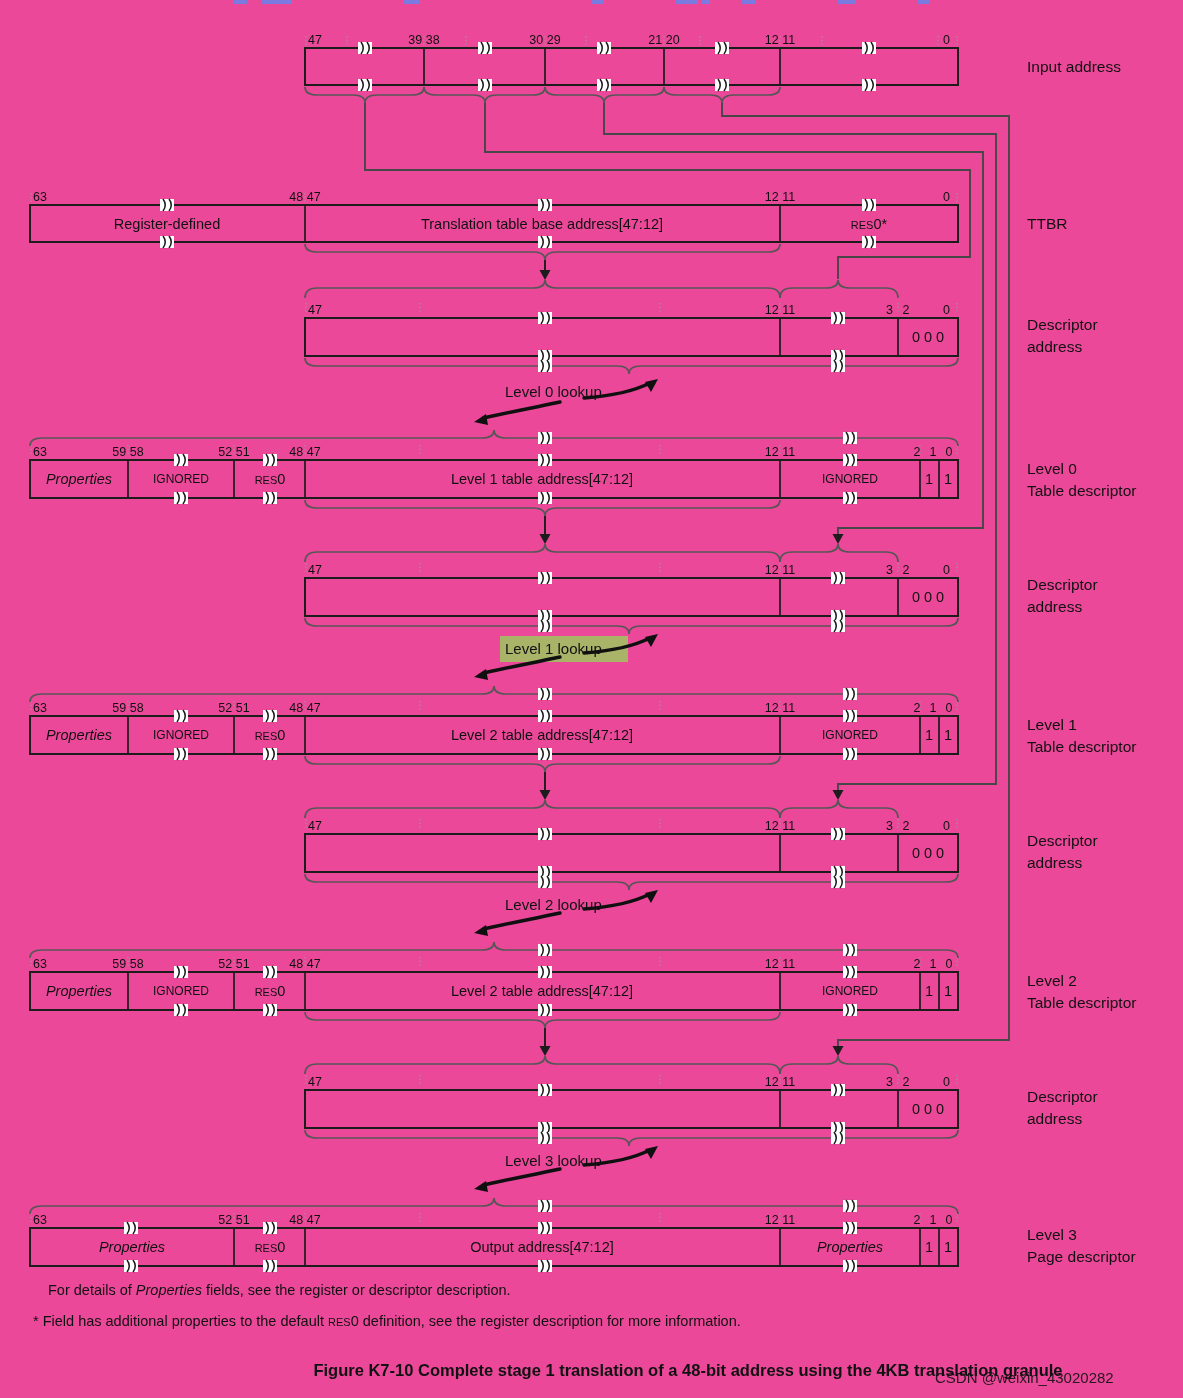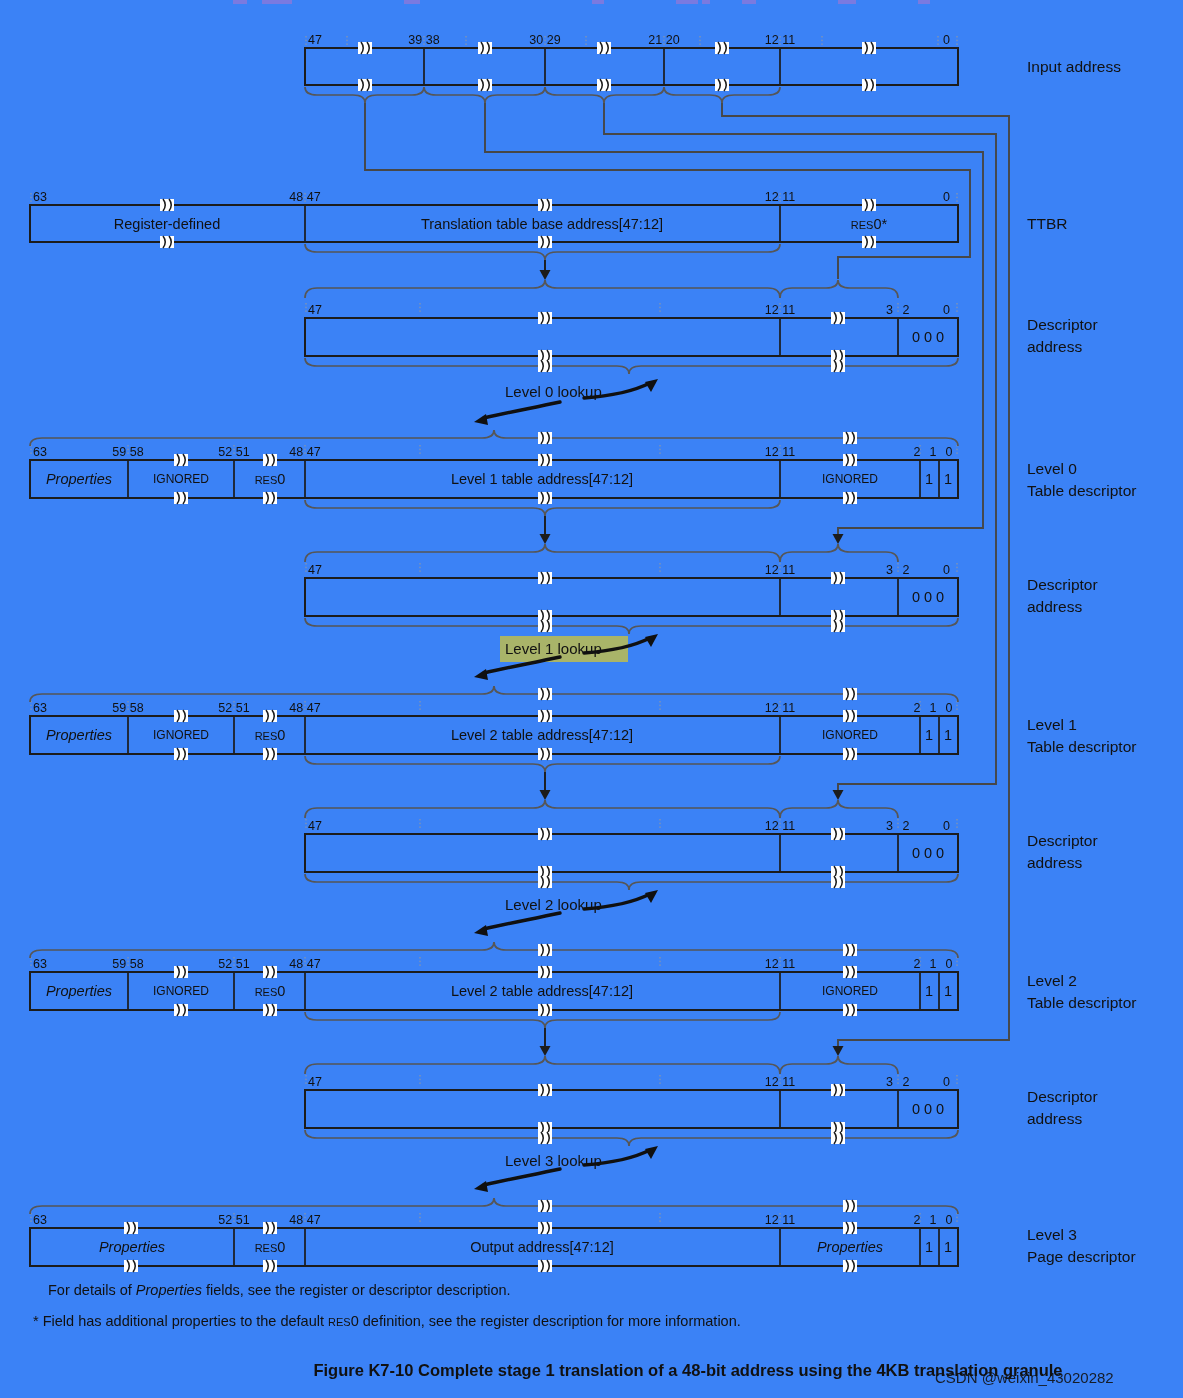--- a/index.html
+++ b/index.html
@@ -1,16 +1,16 @@
 <!DOCTYPE html>
 <html><head>
 <meta charset="utf-8">
 <style>
   html,body{margin:0;padding:0;background:#fff;}
-  #stage{position:relative;width:1183px;height:1398px;background:#3b82f6;overflow:hidden;
+  #stage{position:relative;width:1183px;height:1398px;background:#ec4899;overflow:hidden;
          font-family:"Liberation Sans",sans-serif;}
   svg{position:absolute;left:0;top:0;}
   text{fill:#111;}
   .bit{font:12.5px "Liberation Sans",sans-serif;}
   .fld{font:14.5px "Liberation Sans",sans-serif;}
   .sc{font:11px "Liberation Sans",sans-serif;}
   .ign{font:12px "Liberation Sans",sans-serif;}
   .lbl{font:15.5px "Liberation Sans",sans-serif;}
   .lkp{font:15px "Liberation Sans",sans-serif;}
   .itl{font-style:italic;}

